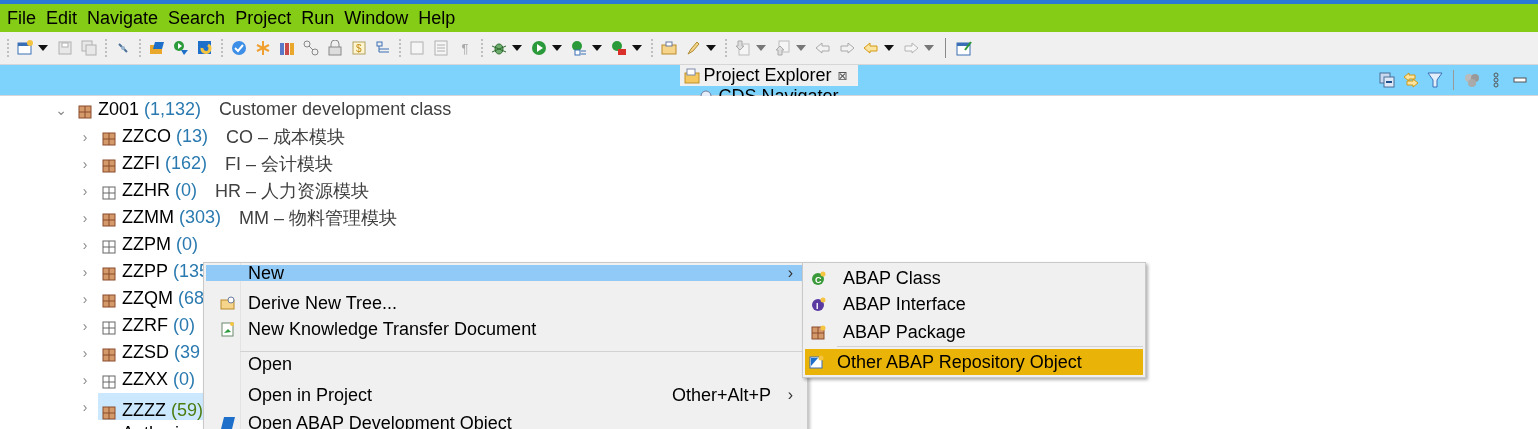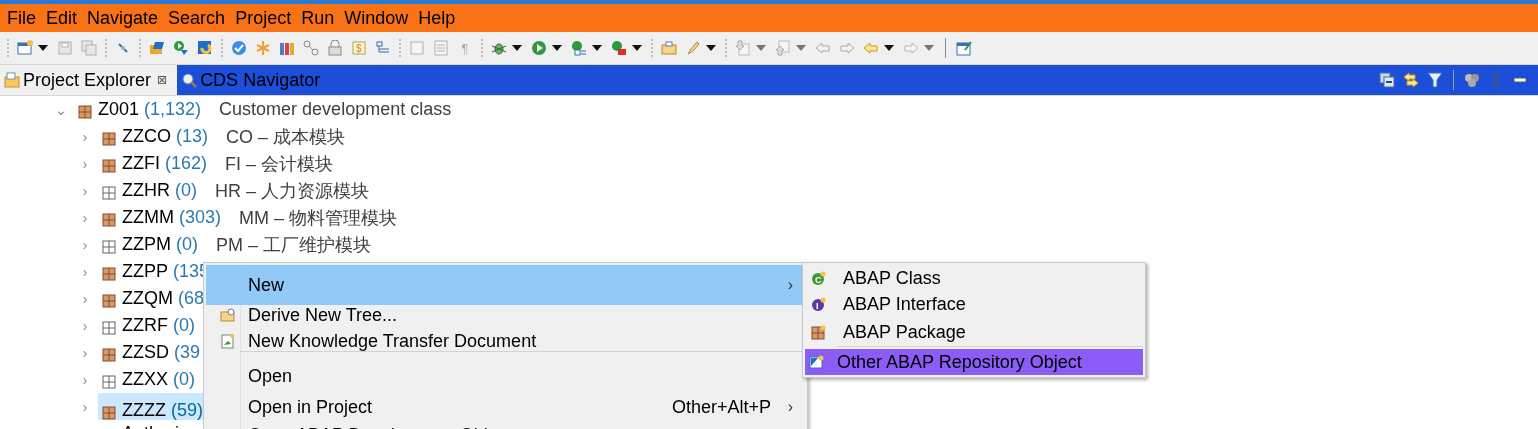--- a/index.html
+++ b/index.html
@@ -1,60 +1,60 @@
 <!DOCTYPE html>
 <html><head>
 <meta charset="utf-8">
 <style>
   * { box-sizing: border-box; margin: 0; padding: 0; }
   html, body { width: 1538px; height: 429px; overflow: hidden; background: #ffffff; }
   body { font-family: "Liberation Sans", "DejaVu Sans", sans-serif; font-size: 18px; color: #000; position: relative; }
 
   .topline { position: absolute; left: 0; top: 0; width: 1538px; height: 4px; background: #2b79d6; }
 
-  .menubar { position: absolute; left: 0; top: 4px; width: 1538px; height: 28px; background: #f97316; display: flex; align-items: center; padding-left: 7px; }
+  .menubar { position: absolute; left: 0; top: 4px; width: 1538px; height: 28px; background: #84cc16; display: flex; align-items: center; padding-left: 7px; }
   .menubar .mi { font-size: 18px; margin-right: 10px; color: #000; cursor: default; }
 
   .toolbar { position: absolute; left: 0; top: 32px; width: 1538px; height: 32px; background: #f0f0f0; display: flex; align-items: center; padding-left: 3px; }
   .tb-sep { width: 2px; height: 18px; border-left: 2px dotted #bfbfbf; margin: 0 4px; }
   .tb-vsep { width: 1px; height: 20px; background: #8a8a8a; margin: 0 6px; }
   .tb-btn { width: 20px; height: 20px; display: inline-flex; align-items: center; justify-content: center; margin: 0 2px; }
   .tb-dd { width: 12px; height: 20px; display: inline-flex; align-items: center; justify-content: center; margin-right: 4px; }
   .tri { width: 0; height: 0; border-left: 5px solid transparent; border-right: 5px solid transparent; border-top: 6px solid #111; }
   .tri.gray { border-top-color: #777; }
 
-  .viewtabs { position: absolute; left: 0; top: 64px; width: 1538px; height: 32px; background: #1d4ed8; border-top: 1px solid #d6d6d6; border-bottom: 1px solid #d6d6d6; display: flex; align-items: center; }
+  .viewtabs { position: absolute; left: 0; top: 64px; width: 1538px; height: 32px; background: #7dd3fc; border-top: 1px solid #d6d6d6; border-bottom: 1px solid #d6d6d6; display: flex; align-items: center; flex-direction: column; }
   .vtab { display: flex; align-items: center; height: 30px; padding: 0 4px 0 4px; font-size: 18px; }
   .vtab.active { background: #f0f0f0; }
   .vtab .close { font-size: 12px; color: #555; margin-left: 6px; margin-right: 6px; }
   .vtab .ico { width: 16px; height: 16px; margin-right: 3px; display: inline-flex; align-items: center; justify-content: center; }
   .viewactions { position: absolute; right: 0; top: 0; height: 30px; display: flex; align-items: center; padding-right: 6px; }
   .va { width: 18px; height: 18px; margin: 0 3px; display: inline-flex; align-items: center; justify-content: center; }
 
   .tree { position: absolute; left: 0; top: 96px; width: 1538px; height: 333px; background: #fff; }
   .row { position: absolute; height: 27px; display: flex; align-items: center; font-size: 18px; white-space: nowrap; }
   .row .tw { width: 14px; color: #8a8a8a; font-size: 14px; display: inline-flex; justify-content: center; margin-right: 10px; }
   .row .pk { width: 14px; height: 14px; margin-right: 6px; display: inline-block; }
   .row .name { color: #000; text-align: center; }
   .row .count { color: #2a7ab0; margin-left: 5px; }
   .row .desc { color: #404040; margin-left: 18px; }
 
   .ctx { position: absolute; left: 203px; top: 262px; width: 605px; height: 180px; background: #f0f0f0; border: 1px solid #c9c9c9; box-shadow: 2px 2px 3px rgba(0,0,0,0.25); }
-  .ctx .item { position: absolute; left: 2px; width: 599px; height: 40px; display: flex; align-items: center; font-size: 18px; }
+  .ctx .item { position: absolute; left: 2px; width: 599px; height: 16px; display: flex; align-items: center; font-size: 18px; }
   .ctx .item.hl { background: #91c9f7; }
   .ctx .item .ic { position: absolute; left: 14px; width: 16px; height: 16px; display: inline-flex; align-items: center; justify-content: center; }
   .ctx .item .lbl { position: absolute; left: 42px; }
   .ctx .item .sc { position: absolute; right: 34px; }
   .ctx .item .arr { position: absolute; right: 12px; font-size: 16px; color: #333; }
   .ctx .sep { position: absolute; left: 36px; width: 563px; height: 1px; background: #d2d2d2; }
   .ctx .gutter { position: absolute; left: 36px; top: 0; width: 1px; height: 100%; background: #e3e3e3; }
 
   .sub { position: absolute; left: 802px; top: 262px; width: 344px; height: 116px; background: #f0f0f0; border: 1px solid #c9c9c9; box-shadow: 2px 2px 3px rgba(0,0,0,0.3); }
   .sub .item { position: absolute; left: 2px; width: 338px; height: 26px; display: flex; align-items: center; font-size: 18px; }
-  .sub .item.hl { background: #8b5cf6; }
+  .sub .item.hl { background: #eab308; }
   .sub .item .ic { position: absolute; left: 6px; width: 16px; height: 16px; display: inline-flex; align-items: center; justify-content: center; }
   .sub .item .lbl { position: absolute; left: 38px; }
   .sub .item.hl .lbl { left: 32px; }
   .sub .sep { position: absolute; left: 34px; width: 306px; height: 1px; background: #d2d2d2; }
 </style>
 </head>
 <body>
 
 <div class="topline"></div>
 
@@ -416,21 +416,20 @@
   </div>
   <div class="row" style="left:78px; top:135px;">
     <span class="tw">›</span>
     <span class="pk"><svg width="14" height="14">
           <rect x="1" y="1" width="12" height="12" fill="#fff" stroke="#666"></rect>
           <line x1="7" y1="1" x2="7" y2="13" stroke="#666"></line>
           <line x1="1" y1="7" x2="13" y2="7" stroke="#666"></line>
         </svg></span>
     <span class="name">ZZPM</span>
     <span class="count">(0)</span>
-    <span class="desc">PM – 工厂维护模块</span>
   </div>
   <div class="row" style="left:78px; top:162px;">
     <span class="tw">›</span>
     <span class="pk"><svg width="14" height="14">
           <rect x="1" y="1" width="12" height="12" fill="#d59a6a" stroke="#8a4a2a"></rect>
           <line x1="7" y1="1" x2="7" y2="13" stroke="#8a4a2a"></line>
           <line x1="1" y1="7" x2="13" y2="7" stroke="#8a4a2a"></line>
         </svg></span>
     <span class="name">ZZPP</span>
     <span class="count">(135</span>
@@ -477,21 +476,21 @@
   </div>
   <div class="row" style="left:78px; top:297px;">
     <span class="tw">›</span>
     <span class="selbg" style="display:flex;align-items:center;background:#cce8ff;height:27px;padding:8px 4px 0 0;margin-left:-4px;padding-left:4px;">
       <span class="pk"><svg width="14" height="14">
             <rect x="1" y="1" width="12" height="12" fill="#d59a6a" stroke="#8a4a2a"></rect>
             <line x1="7" y1="1" x2="7" y2="13" stroke="#8a4a2a"></line>
             <line x1="1" y1="7" x2="13" y2="7" stroke="#8a4a2a"></line>
           </svg></span>
       <span class="name">ZZZZ</span>
-      <span class="count" style="color:#0369a1;">(59)</span>
+      <span class="count" style="color:#4d7c0f;">(59)</span>
     </span>
   </div>
   <div class="row" style="left:78px; top:324px;">
     <span class="tw"></span>
     <span class="pk"><svg width="14" height="14">
           <rect x="1" y="1" width="12" height="12" fill="#d59a6a" stroke="#8a4a2a"></rect>
         </svg></span>
     <span class="name">Authori</span>
   </div>
 </div>

